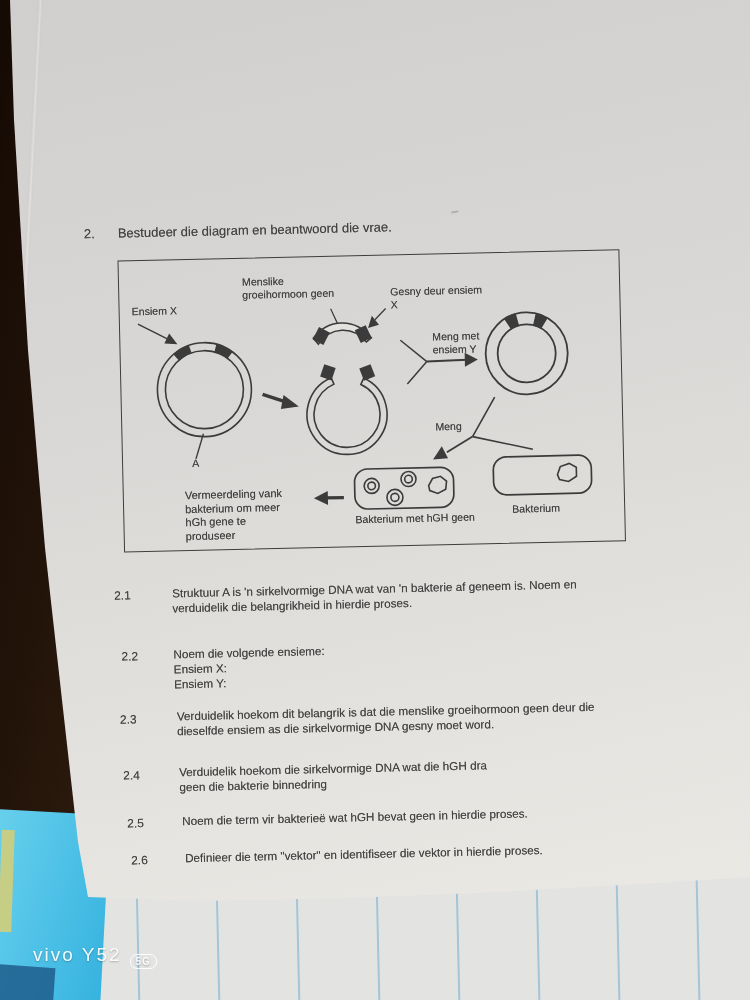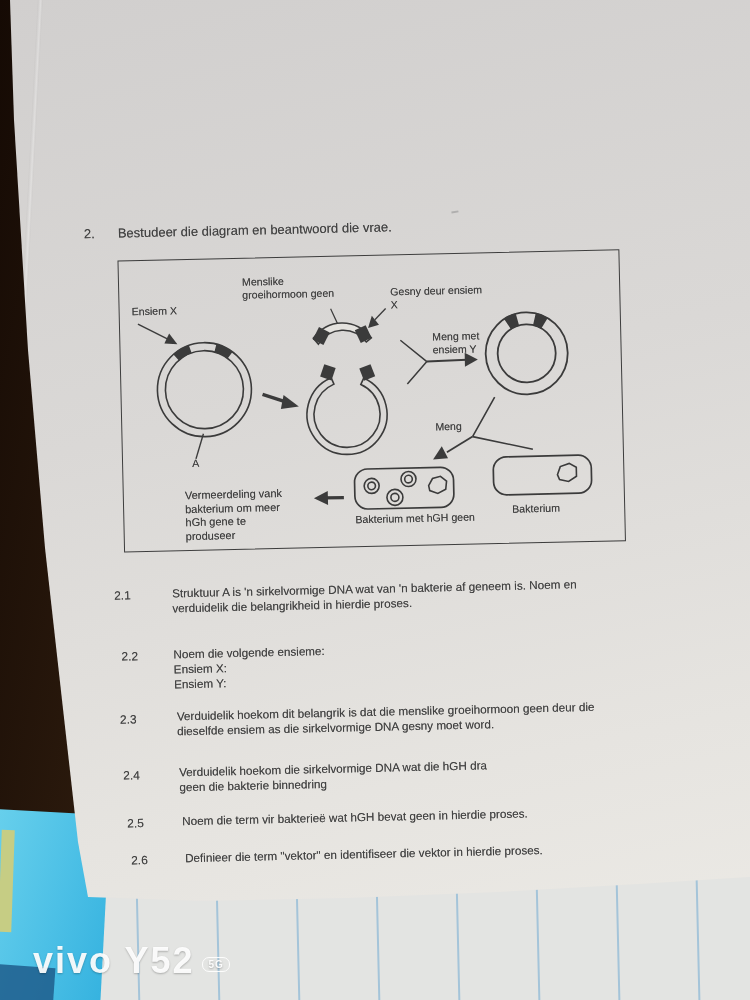--- a/index.html
+++ b/index.html
@@ -50,23 +50,23 @@
 
   .qnum{position:absolute;font-size:12px;}
   .qtext{position:absolute;font-size:11.7px;line-height:15px;white-space:pre-line;width:480px;}
 
   .stray-mark{position:absolute;left:452px;top:219px;width:7px;height:2px;
     background:#8f8f8f;opacity:.55;transform:rotate(-8deg);}
 
   
   .watermark{position:absolute;left:33px;top:940px;display:flex;align-items:center;gap:8px;
     color:rgba(255,255,255,.93);text-shadow:0 1px 2px rgba(0,0,0,.25);}
-  .brand{font-size:36px;letter-spacing:2px;font-weight:700;}
+  .brand{font-size:19px;letter-spacing:2px;font-weight:400;}
   .badge5g{font-size:10px;font-weight:700;border:1.6px solid rgba(255,255,255,.9);
-    border-radius:7px;padding:1px 5px;margin-top:6px;letter-spacing:1px;}
+    border-radius:7px;padding:1px 5px;margin-top:14px;letter-spacing:1px;}
 </style>
 </head>
 <body>
 
 <div class="scene">
 
   <div class="lined-paper"></div>
   <div class="cyan-book"></div>
   <div class="yellow-sliver"></div>
   <div class="navy-corner"></div>

